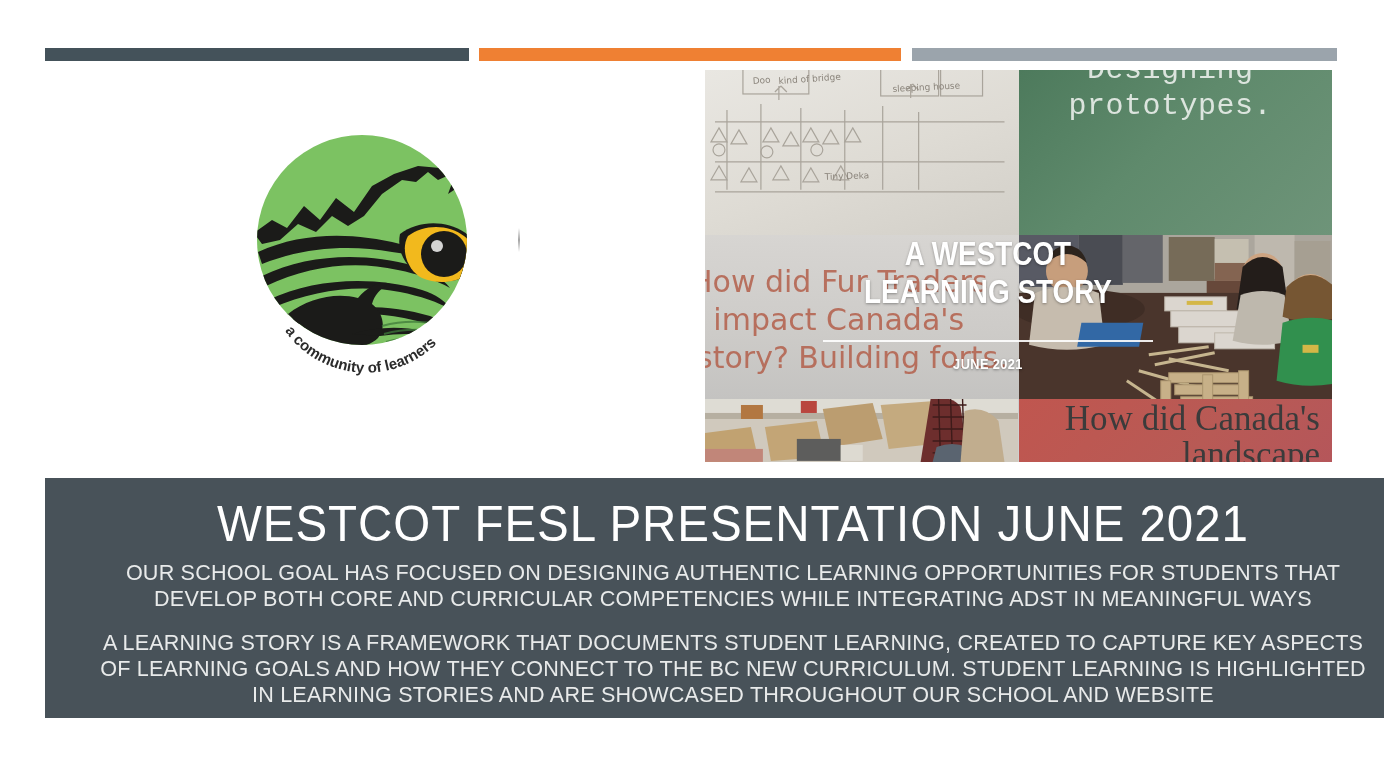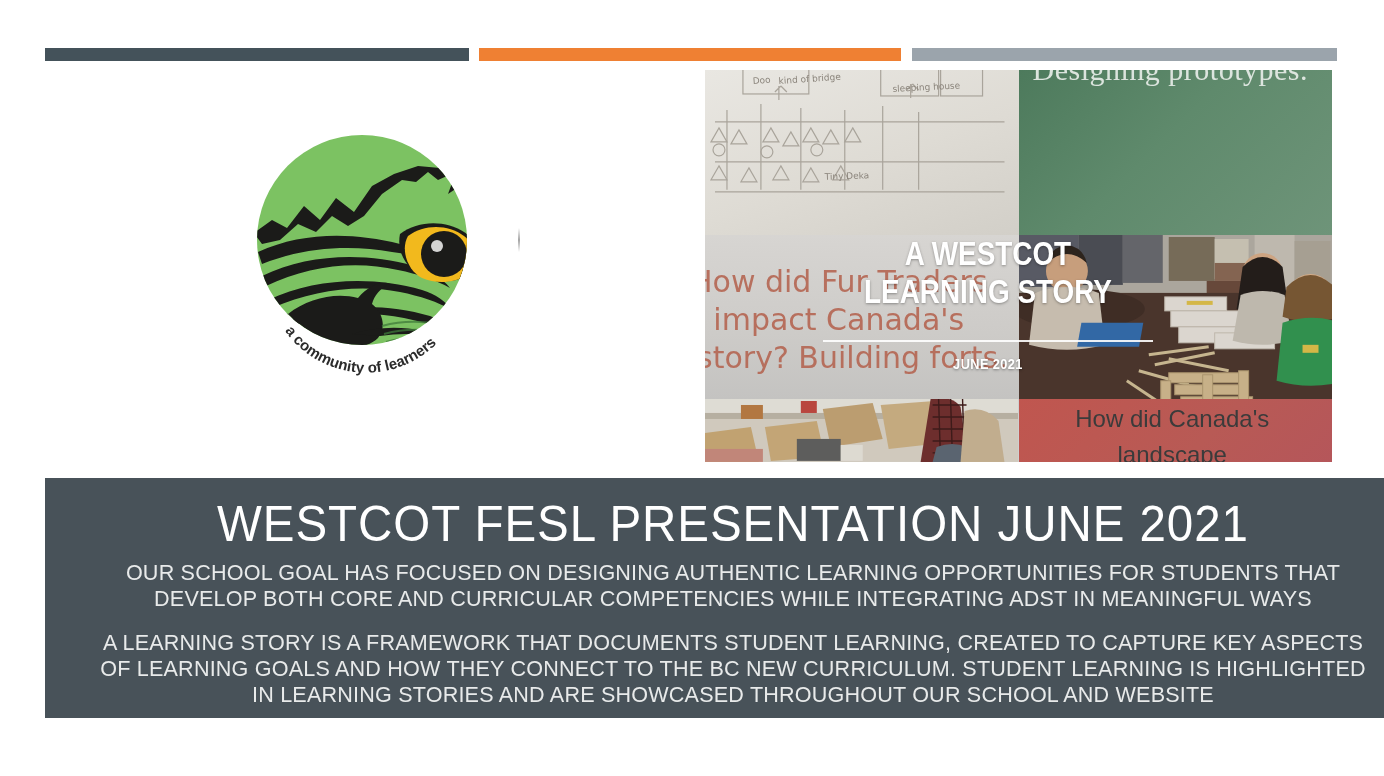--- a/index.html
+++ b/index.html
@@ -69,21 +69,21 @@
   .q-tl { left: 0; top: 0; width: 50%; height: 42%;
           background: linear-gradient(160deg,#e9e7e2 0%, #dedbd4 55%, #d2cfc8 100%); }
   .sketch { position:absolute; inset:0; }
 
   
   .q-tr { left: 50%; top: 0; width: 50%; height: 42%;
           background: linear-gradient(135deg,#4d7a5c 0%, #5f8a6c 45%, #6e9479 100%); }
   .q-tr .txt {
     position:absolute; left:0; right:10px; top:-18px;
     color:#e6ece7; font-size:30px; line-height:36px; text-align:center;
-    font-family:Liberation Serif, serif; font-weight:400; letter-spacing:.5px;
+    font-family:Liberation Mono, monospace; font-weight:400; letter-spacing:.5px;
     opacity:.93;
   }
 
   
   .q-ml { left:0; top:42%; width:50%; height:42%;
           background: linear-gradient(180deg,#d7d5d2 0%, #cdcbc8 60%, #c4c3c1 100%); }
   .q-ml .txt {
     position:absolute; left:-42px; right:4px; top:28px;
     color:#b4634f; font-size:30px; line-height:38px; text-align:center;
     font-family:"DejaVu Sans", sans-serif; opacity:.88;
@@ -95,22 +95,22 @@
 
   
   .q-bl { left:0; top:84%; width:50%; height:16%; }
   .photo-card { position:absolute; inset:0; }
 
   
   .q-br { left:50%; top:84%; width:50%; height:16%;
           background: linear-gradient(135deg,#c0564f 0%, #b85a55 60%, #b5565a 100%); }
   .q-br .txt {
     position:absolute; left:6px; right:12px; top:2px;
-    color:#3b3b3b; font-size:24px; line-height:36px; text-align:center;
-    font-family:Liberation Sans, sans-serif;
+    color:#3b3b3b; font-size:35px; line-height:36px; text-align:right;
+    font-family:Liberation Serif, serif;
   }
 
   
   .collage-overlay {
     position:absolute; left:0; top:0; width:100%; height:100%;
     pointer-events:none;
     margin-top:40px;
   }
   .overlay-title {
     position:absolute; left:118px; top:124px; width:330px;

